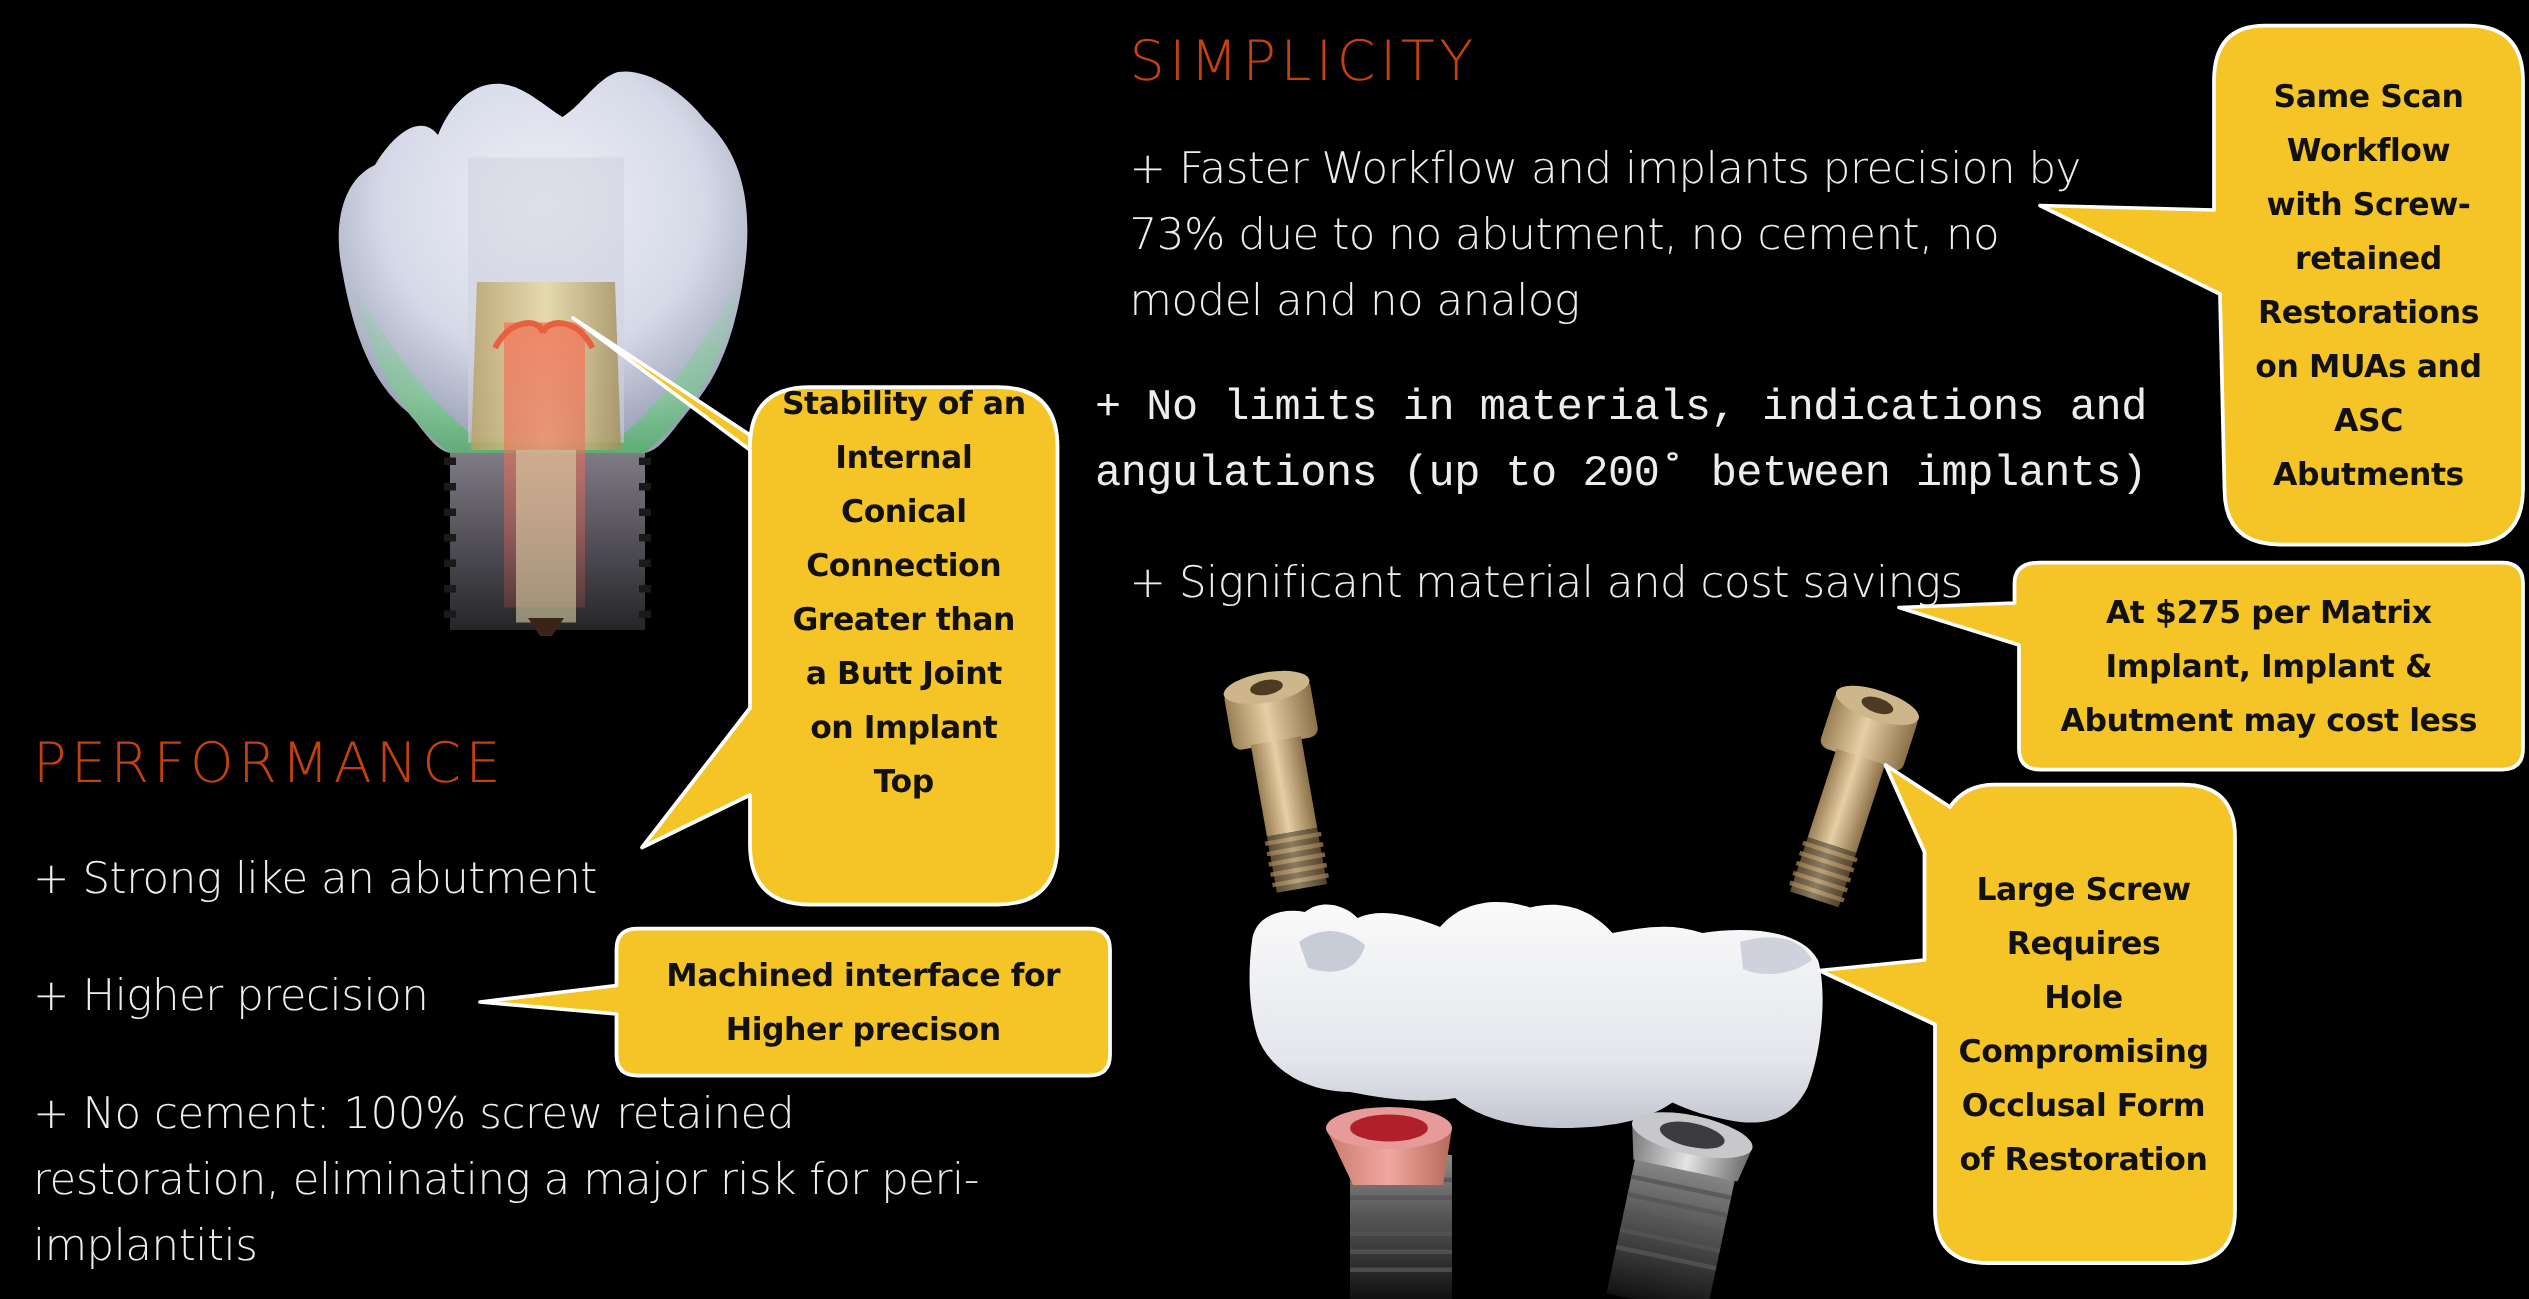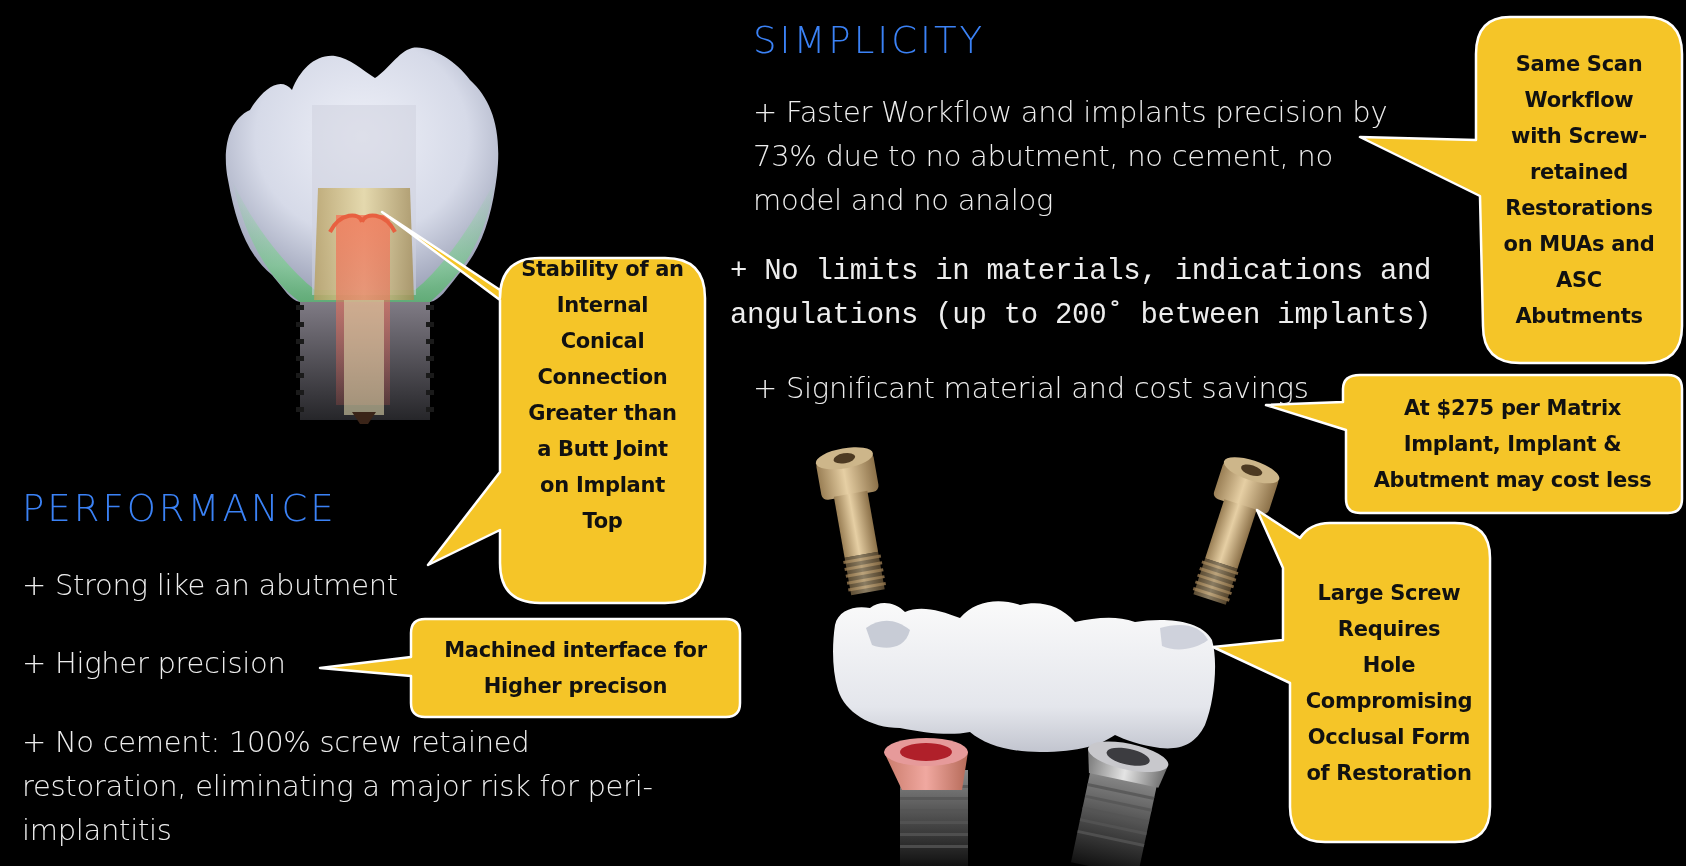--- a/index.html
+++ b/index.html
@@ -1,17 +1,17 @@
 <!DOCTYPE html>
 <html><head>
 <meta charset="utf-8">
 <style>
   html, body { margin:0; padding:0; background:#000; }
   body { width:1686px; height:866px; position:relative; overflow:hidden; font-family:"DejaVu Sans", sans-serif; color:#f2f2f2; }
-  .heading { position:absolute; font-family:"DejaVu Sans", sans-serif; font-weight:200; font-size:37px; letter-spacing:3px; color:#3b82f6; line-height:1; white-space:nowrap; }
+  .heading { position:absolute; font-family:"DejaVu Sans", sans-serif; font-weight:200; font-size:37px; letter-spacing:3px; color:#c2410c; line-height:1; white-space:nowrap; }
   .body-text { position:absolute; font-family:"DejaVu Sans", sans-serif; font-weight:300; font-size:29px; line-height:44px; color:#ededed; letter-spacing:-0.3px; }
   .bullet { margin:0; padding:0; }
   .callout-svg { position:absolute; left:0; top:0; width:1686px; height:866px; pointer-events:none; }
   .callout-text { position:absolute; display:flex; align-items:center; justify-content:center; text-align:center; font-family:"DejaVu Sans", sans-serif; font-weight:bold; color:#111; font-size:21px; line-height:36px; letter-spacing:-0.3px; }
   .callout-text span { display:block; }
   .art { position:absolute; left:0; top:0; width:1686px; height:866px; }
 </style>
 </head>
 <body>
 

